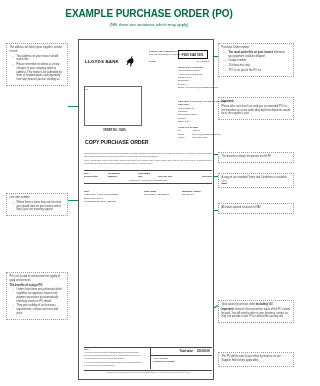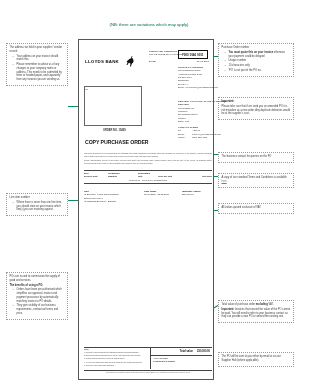--- a/index.html
+++ b/index.html
@@ -177,20 +177,21 @@
   .foot-note {
     text-align: center; font-size: 1.6px; color: #666;
     border-top: 0.5px solid #444; padding-top: 1px; margin-top: 1px;
   }
 </style>
 </head>
 <body>
 
 <div class="page">
 
+  <div class="title">EXAMPLE PURCHASE ORDER (PO)</div>
   <div class="subtitle">(NB: there are variations which may apply)</div>
 
   <div class="note" style="left:6px; top:43px; width:62px;">
     <p>The address we hold in your supplier / vendor record:</p>
     <ul>
       <li>Your address on your invoice should match this.</li>
       <li>Please remember to advise us of any changes to your company name or address. This needs to be submitted by letter or headed paper, and separately from any invoices you are sending us.</li>
     </ul>
   </div>
 

